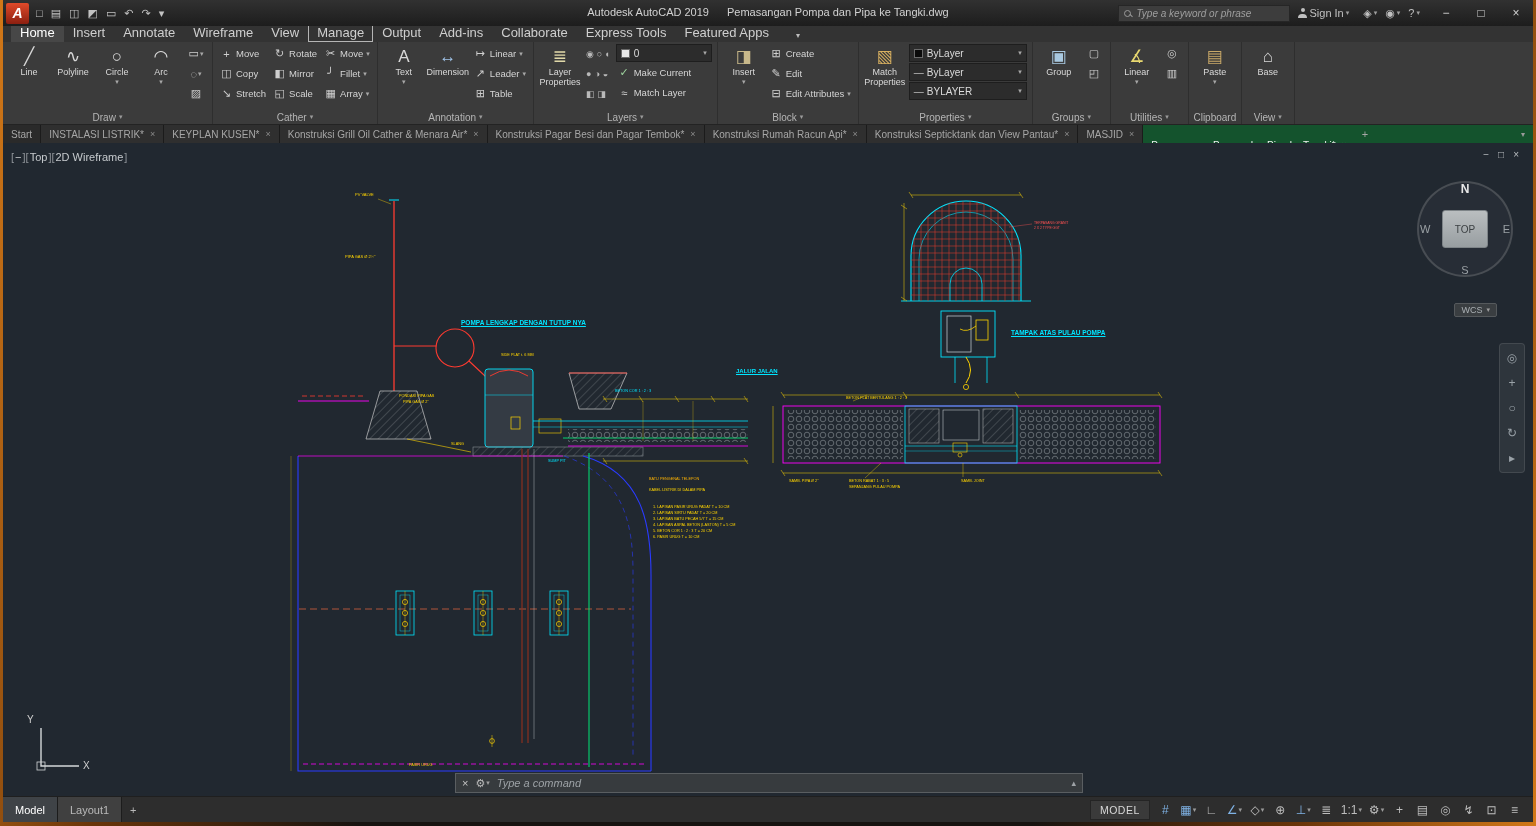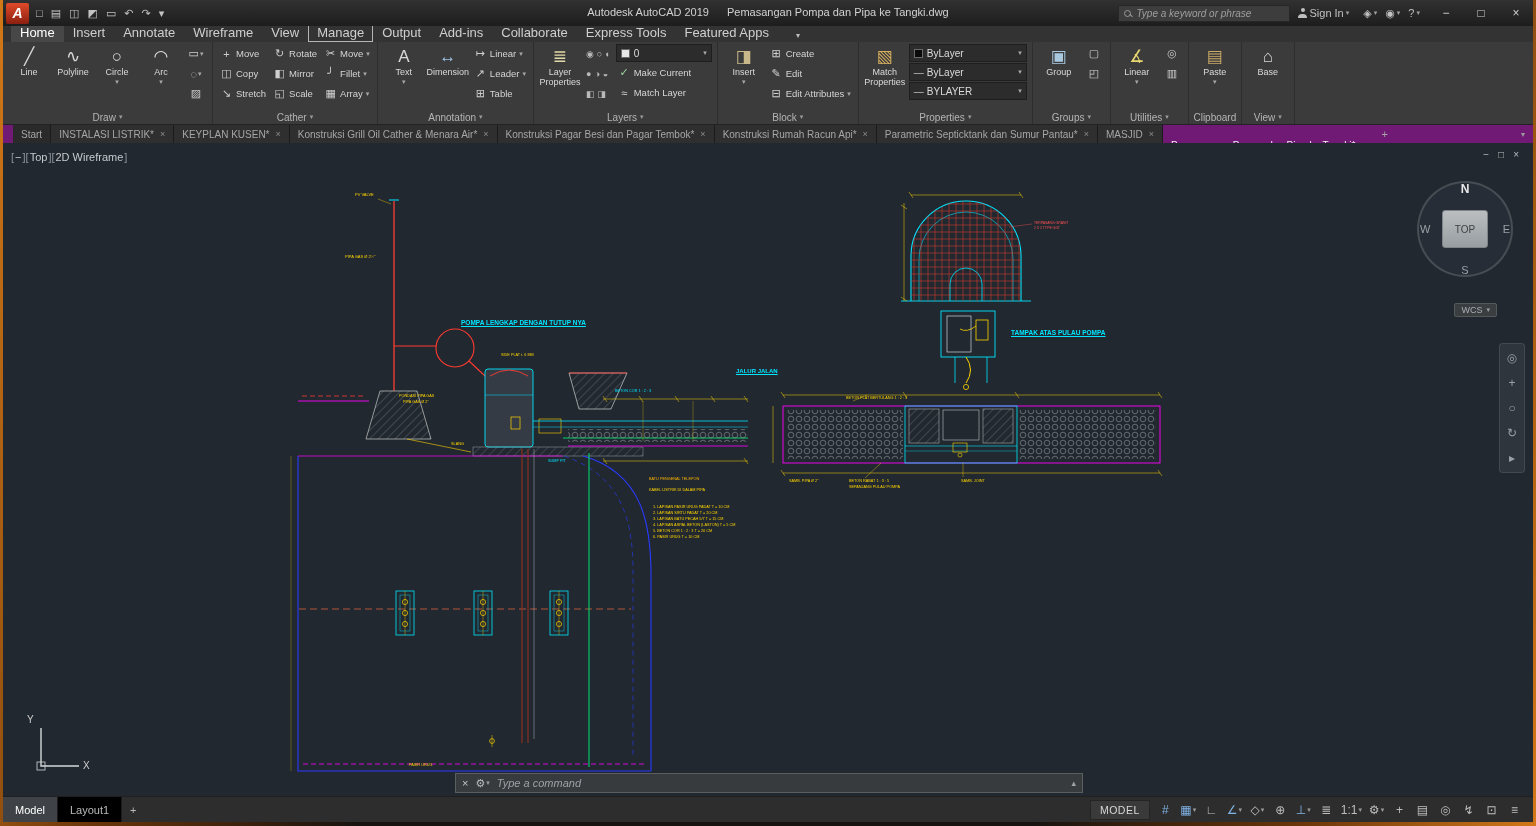--- a/index.html
+++ b/index.html
@@ -45,21 +45,21 @@
   .sicon { width:13px; text-align:center; font-size:11px; color:#cfcfcf; }
   .sarrow { font-size:7px; color:#a8a8a8; }
   .iconbtn { width:22px; height:19px; display:flex; align-items:center; justify-content:center; font-size:11px; color:#cfcfcf; gap:1px; }
   .combo { height:18px; background:#2c2c2c; border:1px solid #1e1e1e; display:flex; align-items:center; gap:4px; padding:0 4px; font-size:10px; color:#dcdcdc; }
   .combo .sp { flex:1; }
   .chip { width:9px; height:9px; border:1px solid #6a6a6a; flex:0 0 auto; }
   .pre { color:#bdbdbd; letter-spacing:-1px; }
   .iconrow { display:flex; gap:3px; font-size:9px; color:#b9b9b9; height:19px; align-items:center; padding:0 2px; }
 
   
-  .ftabs { height:18px; flex:0 0 18px; background:#701a75; display:flex; align-items:stretch; color:#a6a6a6; font-size:10px;padding-left:10px; }
+  .ftabs { height:18px; flex:0 0 18px; background:#14532d; display:flex; align-items:stretch; color:#a6a6a6; font-size:10px; }
   .ftab { display:flex; align-items:center; gap:6px; padding:0 8px; border-right:1px solid #1b1b1b; background:#2f2f2f; white-space:nowrap; }
   .ftab.start { background:#2a2a2a; }
   .ftab.active { background:#52565b; color:#f2f2f2;margin-top:20px; }
   .fclose { font-size:9px; color:#8b8b8b; }
   .fplus { width:18px; display:flex; align-items:center; justify-content:center; color:#a6a6a6; font-size:11px; }
   .fovf { margin-left:auto; width:20px; display:flex; align-items:center; justify-content:center; color:#9a9a9a; font-size:8px; }
 
   
   .viewport { position:relative; flex:1; background:#212830; overflow:hidden; }
   .cad { position:absolute; left:0; top:0; }
@@ -81,21 +81,21 @@
   .navbar { position:absolute; right:8px; top:200px; width:26px; padding:7px 0; background:rgba(72,78,84,.35); border:1px solid rgba(130,136,140,.25); border-radius:4px; display:flex; flex-direction:column; align-items:center; gap:11px; color:#9aa2a8; font-size:12px; }
 
   .cmdbar { position:absolute; left:452px; top:630px; width:628px; height:20px; background:rgba(57,61,64,.92); border:1px solid #5a5e61; display:flex; align-items:center; gap:7px; padding:0 6px; }
   .cmd-x { color:#c6c6c6; font-size:11px; }
   .cmd-gear { color:#b9b9b9; font-size:11px; display:flex; gap:1px; align-items:center; }
   .cmd-input { flex:1; color:#9da2a6; font-size:11px; font-style:italic; }
   .cmd-expand { color:#9da2a6; font-size:9px; }
 
   
   .statusbar { height:26px; flex:0 0 26px; background:#2d2d2d; display:flex; align-items:stretch; border-top:1px solid #1f1f1f; font-size:11px; }
-  .ltab { padding:0 12px; display:flex; align-items:center; background:#000000; border-right:1px solid #1c1c1c; color:#b9b9b9; }
+  .ltab { padding:0 12px; display:flex; align-items:center; background:#404040; border-right:1px solid #1c1c1c; color:#b9b9b9; }
   .ltab.active { background:#3f4347; color:#fff; }
   .lplus { width:22px; display:flex; align-items:center; justify-content:center; color:#b9b9b9; }
   .sright { margin-left:auto; display:flex; align-items:center; gap:2px; padding-right:8px; }
   .sbtn { min-width:21px; height:20px; display:flex; align-items:center; justify-content:center; gap:1px; color:#bdbdbd; font-size:12px; padding:0 2px; }
   .sbtn.active { color:#7fb2e5; }
   .sbtn .sb-ar { font-size:7px; color:#9a9a9a; }
   .s-model { background:#3a3a3a; border:1px solid #242424; color:#d8d8d8; padding:0 9px; display:flex; align-items:center; height:20px; letter-spacing:.5px; font-size:10.5px; margin-right:3px; }
 </style>
 </head>
 <body>
@@ -487,21 +487,21 @@
       </div>
       <div class="ftab">
         <span>Konstruksi Pagar Besi dan Pagar Tembok*</span>
         <span class="fclose">×</span>
       </div>
       <div class="ftab">
         <span>Konstruksi Rumah Racun Api*</span>
         <span class="fclose">×</span>
       </div>
       <div class="ftab">
-        <span>Parametric Septicktank dan Sumur Pantau*</span>
+        <span>Konstruksi Septicktank dan View Pantau*</span>
         <span class="fclose">×</span>
       </div>
       <div class="ftab">
         <span>MASJID</span>
         <span class="fclose">×</span>
       </div>
       <div class="ftab active">
         <span>Pemasangan Pompa dan Pipa ke Tangki*</span>
         <span class="fclose">×</span>
       </div>

